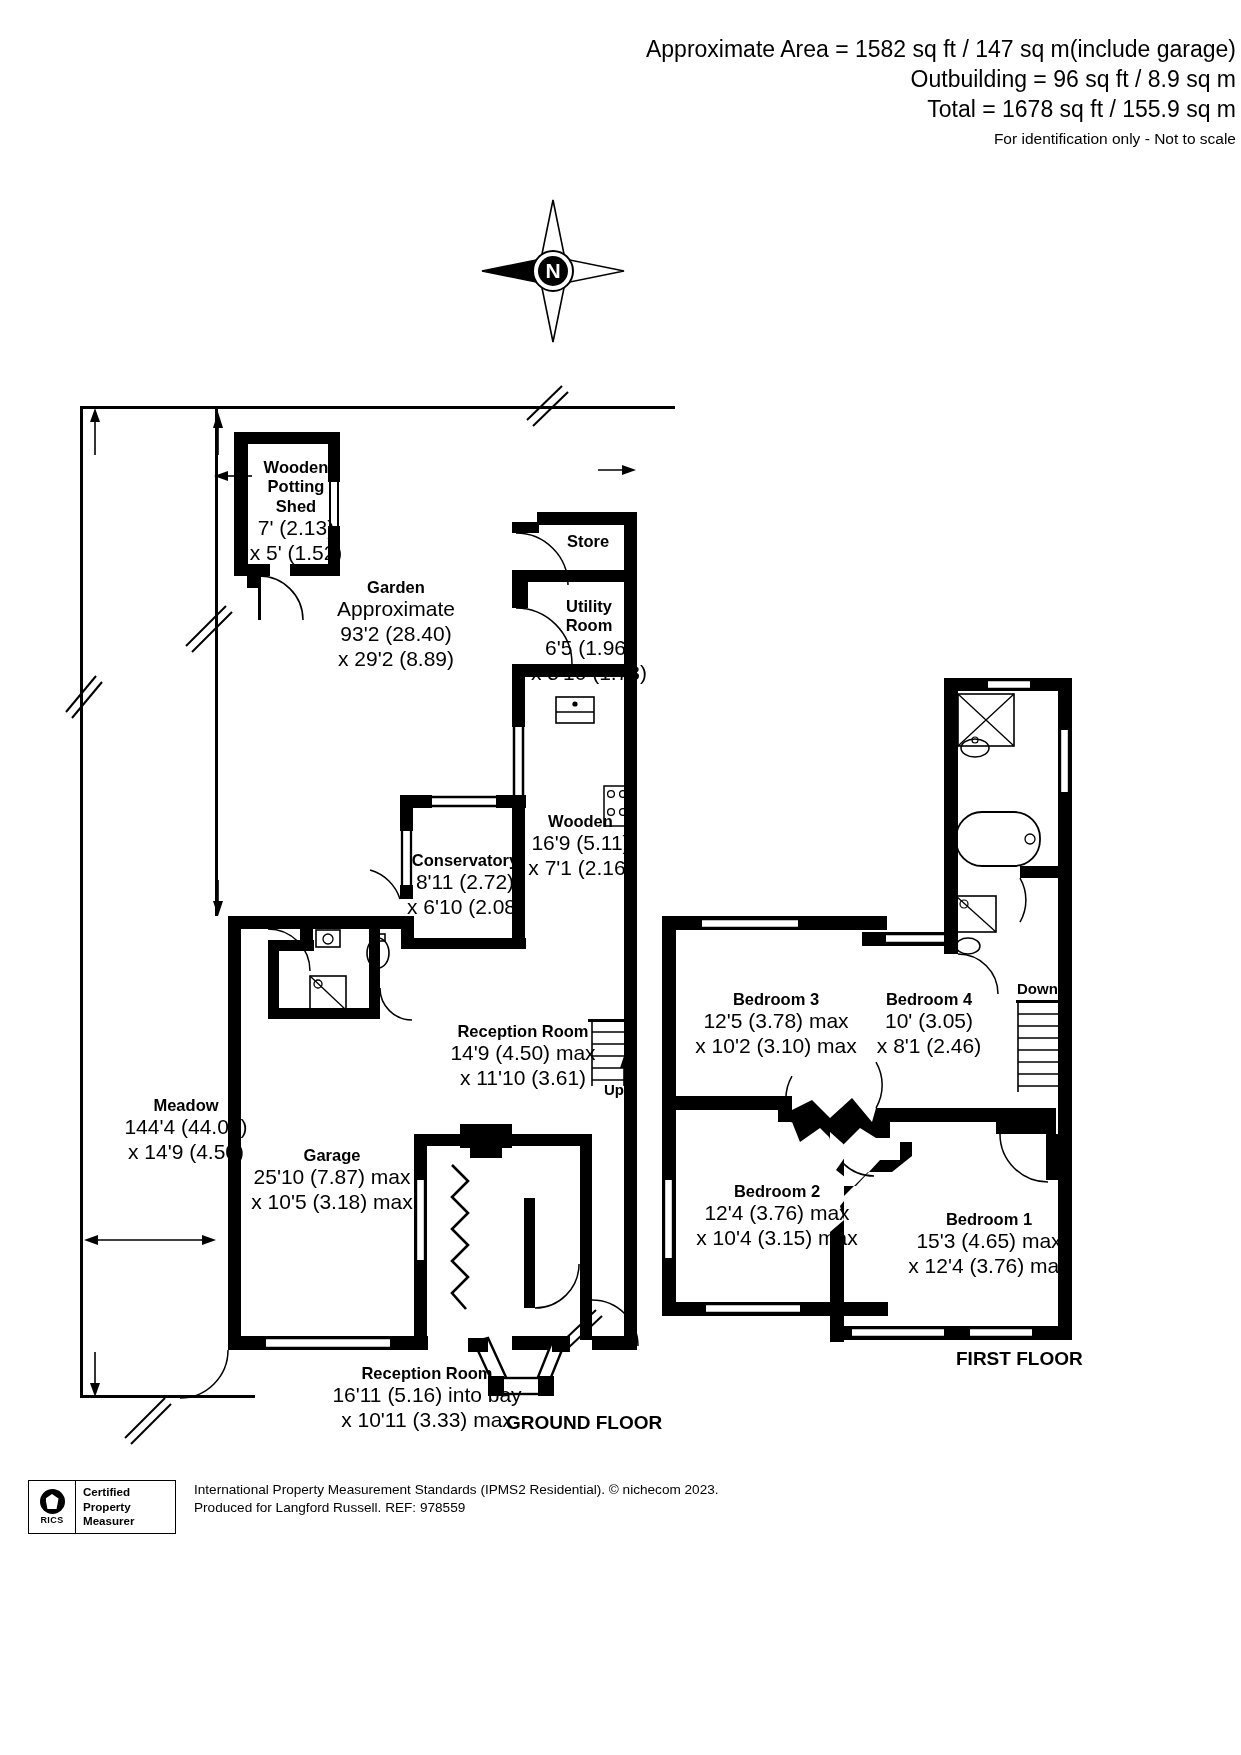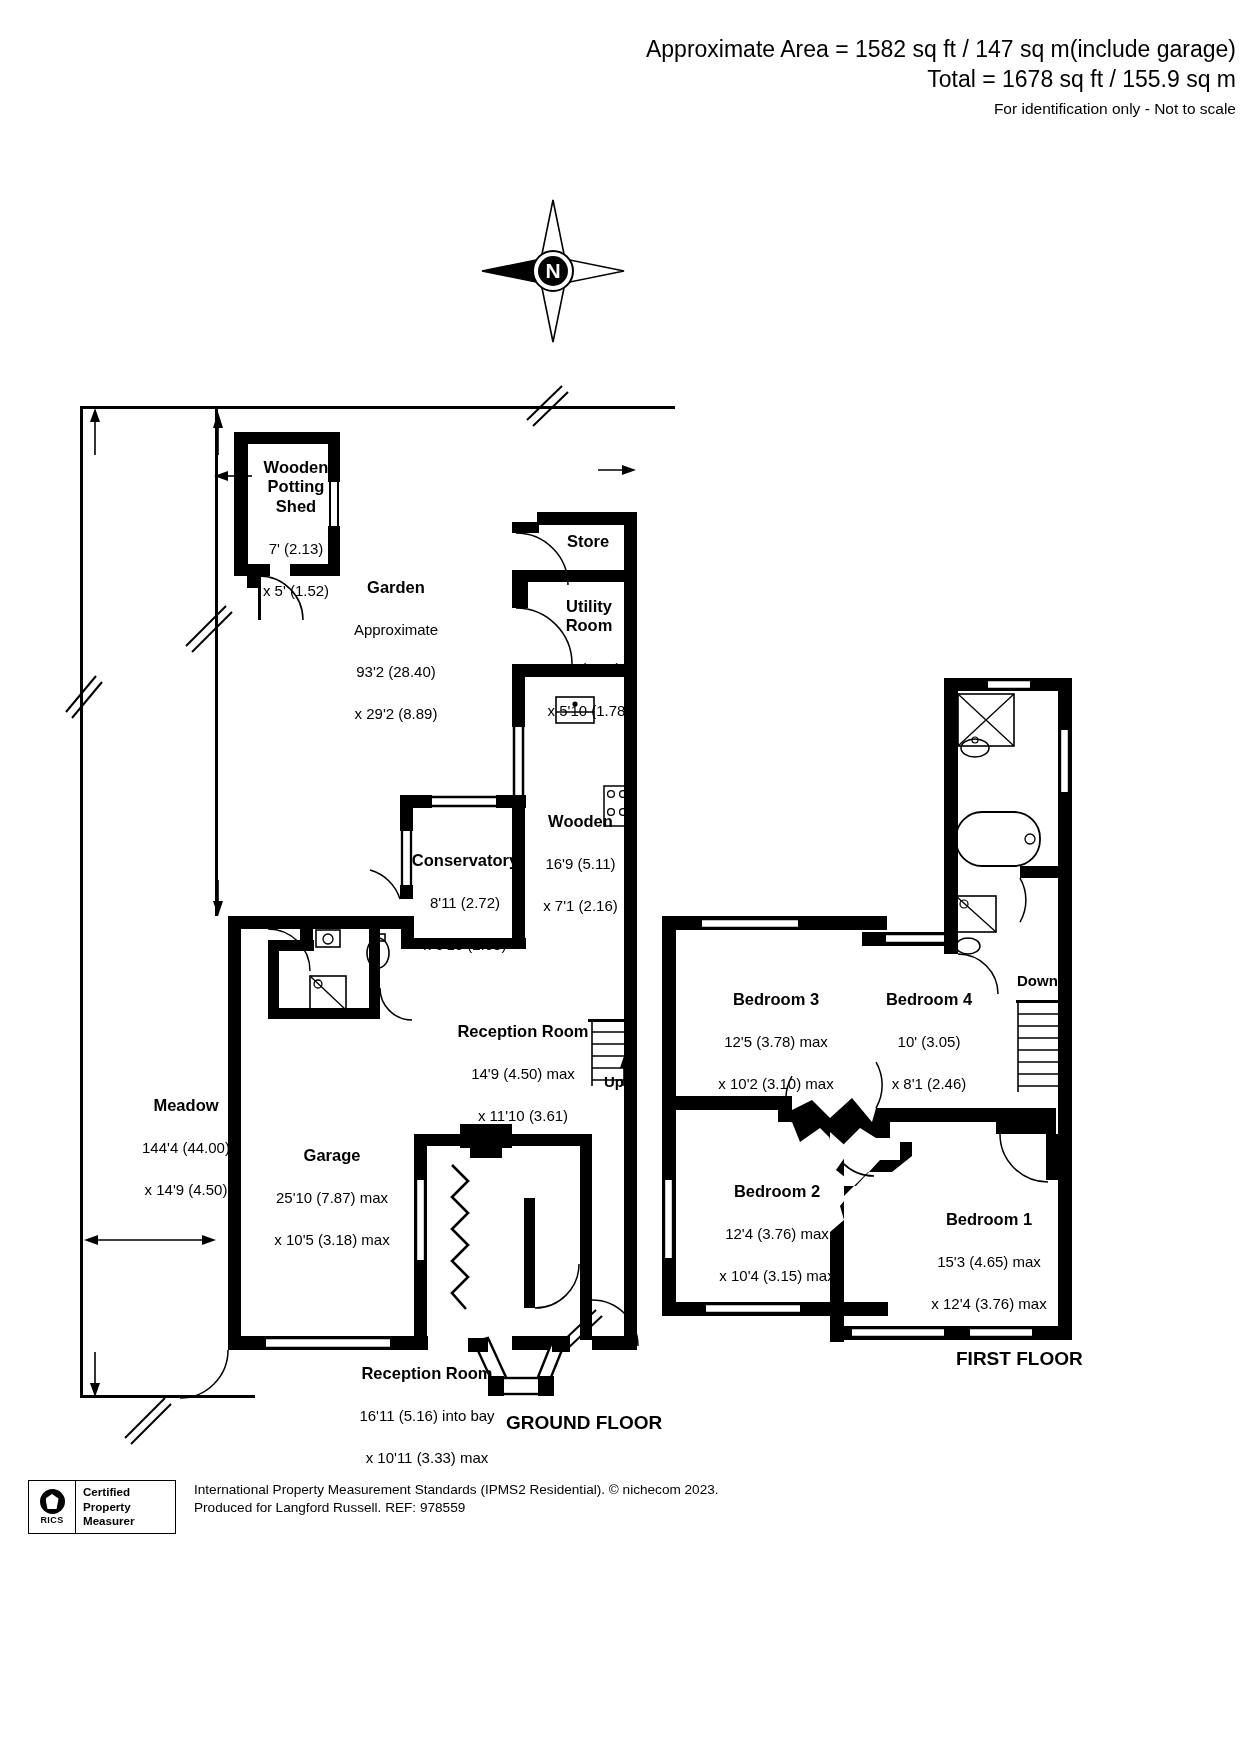--- a/index.html
+++ b/index.html
@@ -1,44 +1,45 @@
 <!DOCTYPE html>
 <html><head>
 <meta charset="utf-8">
 <style>
   html,body{margin:0;padding:0;background:#fff;}
   body{width:1241px;height:1755px;position:relative;font-family:"Liberation Sans",sans-serif;color:#000;overflow:hidden;}
-  .abs{position:absolute;}
+  .abs{position:absolute;margin-top:8px;}
   
   #header{position:absolute;right:5px;top:34px;text-align:right;}
   #title{font-size:37px;font-weight:bold;letter-spacing:-0.3px;line-height:1.1;}
   .hline{font-size:23px;line-height:1.31;}
   #notoscale{font-size:15.5px;margin-top:6px;}
   
   #compass{position:absolute;left:478px;top:196px;width:150px;height:150px;}
   
   .lbl{position:absolute;text-align:center;line-height:1.18;white-space:nowrap;}
   .lbl .n{font-weight:bold;font-size:16.5px;display:block;}
-  .lbl .d{font-size:15px;display:block;margin-top:24px;}
+  .lbl .d{font-size:21px;display:block;}
   .floorlabel{position:absolute;font-weight:bold;font-size:19px;}
   #ricsbadge{position:absolute;left:28px;top:1480px;width:148px;height:54px;border:1.6px solid #000;box-sizing:border-box;display:flex;align-items:center;}
   #ricsmark{width:46px;height:100%;border-right:1.6px solid #000;display:flex;align-items:center;justify-content:center;flex-direction:column;}
   #ricsmark .circ{width:25px;height:25px;border-radius:50%;background:#000;position:relative;}
   #ricsmark .circ:after{content:"";position:absolute;left:6px;top:5px;width:13px;height:15px;background:#fff;
      clip-path:polygon(50% 0,100% 30%,85% 100%,15% 100%,0 30%);}
   #ricsmark .rics-t{font-size:9px;font-weight:bold;letter-spacing:0.4px;margin-top:1px;}
   #ricstext{padding-left:7px;font-size:11.6px;font-weight:bold;line-height:1.24;}
   #fnote{position:absolute;left:194px;top:1481px;font-size:13.6px;line-height:1.33;}
   svg.ov{position:absolute;left:0;top:0;width:1241px;height:1755px;pointer-events:none;}
 </style>
 </head>
 <body>
 
 <div id="header">
   <div class="hline">Approximate Area = 1582 sq ft / 147 sq m(include garage)</div>
+  <div class="hline">Outbuilding = 96 sq ft / 8.9 sq m</div>
   <div class="hline">Total = 1678 sq ft / 155.9 sq m</div>
   <div id="notoscale">For identification only - Not to scale</div>
 </div>
 
 <div id="compass">
   <svg width="150" height="150" viewBox="0 0 150 150">
     <polygon points="75,4 86,58 75,72 64,58" fill="#fff" stroke="#000" stroke-width="1.6"></polygon>
     <polygon points="75,146 86,92 75,78 64,92" fill="#fff" stroke="#000" stroke-width="1.6"></polygon>
     <polygon points="146,75 92,86 78,75 92,64" fill="#fff" stroke="#000" stroke-width="1.6"></polygon>
     <polygon points="4,75 58,86 72,75 58,64" fill="#000" stroke="#000" stroke-width="1.6"></polygon>

